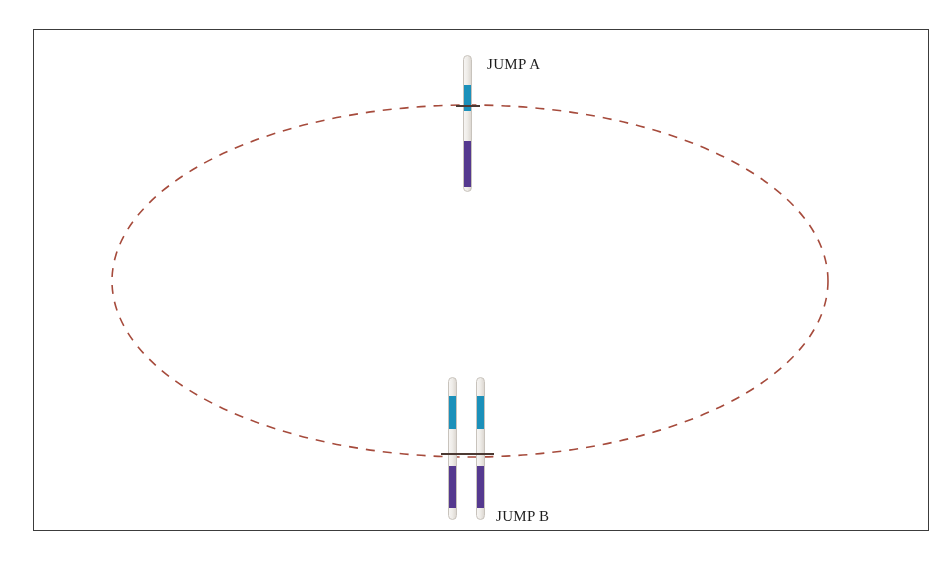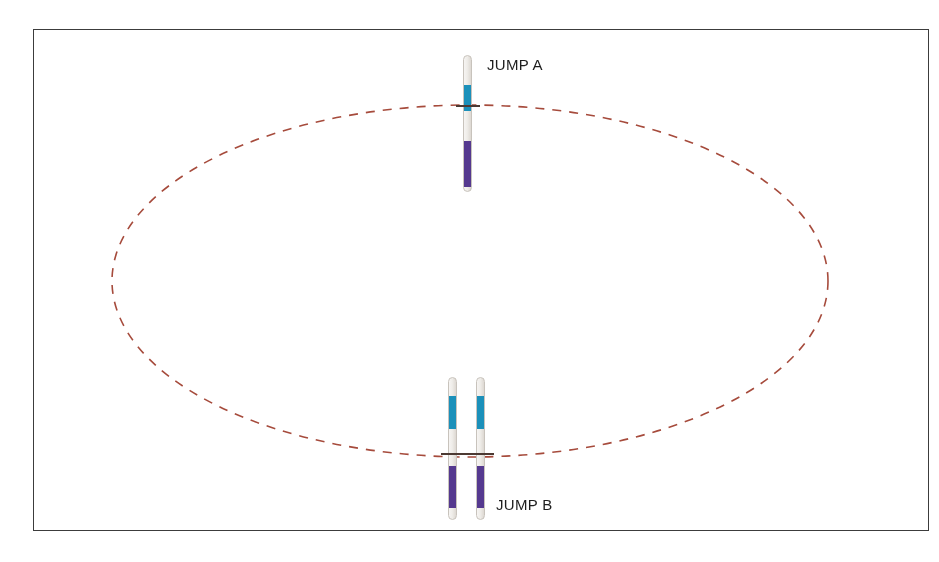--- a/index.html
+++ b/index.html
@@ -11,21 +11,21 @@
     --frame-border:#3c3c3c;
     --tick:#4c3a33;
     --label-text:#1e1e1e;
     --page-bg:#ffffff;
   }
   html,body{margin:0;padding:0;background:var(--page-bg);}
   .stage{
     position:relative;
     width:939px;height:562px;
     background:var(--page-bg);
-    font-family:Liberation Sans, sans-serif;
+    font-family:Liberation Serif, serif;
     overflow:hidden;
   }
   .frame{
     position:absolute;
     left:33px;top:29px;
     width:896px;height:502px;
     border:1.5px solid var(--frame-border);
     box-sizing:border-box;
     background:var(--page-bg);
   }
@@ -88,15 +88,15 @@
     <div class="band teal" style="top:18px;height:33px;"></div>
     <div class="band purple" style="top:88px;height:42px;"></div>
   </div>
   <div class="pole" style="left:476px;top:377px;height:143px;">
     <div class="band teal" style="top:18px;height:33px;"></div>
     <div class="band purple" style="top:88px;height:42px;"></div>
   </div>
   <div class="tick" style="left:441px;top:453px;width:53px;"></div>
 
   <div class="jump-label" style="left:487px;top:56px;">JUMP A</div>
-  <div class="jump-label" style="left:496px;top:496px;">JUMP B</div>
+  <div class="jump-label" style="left:496px;top:508px;">JUMP B</div>
 
 </div>
 
 </body></html>

